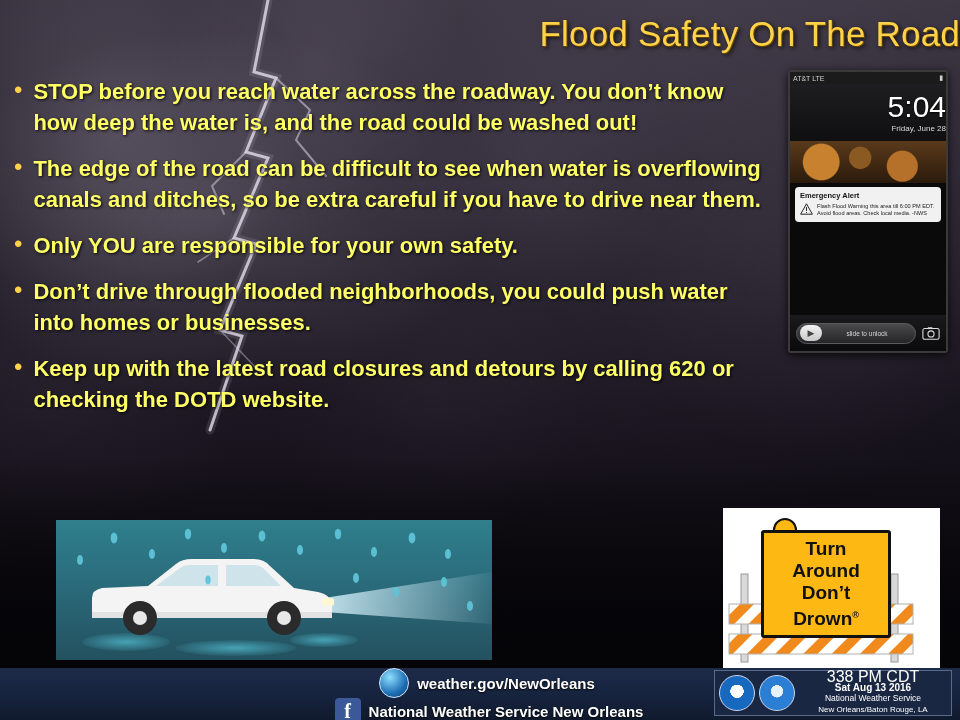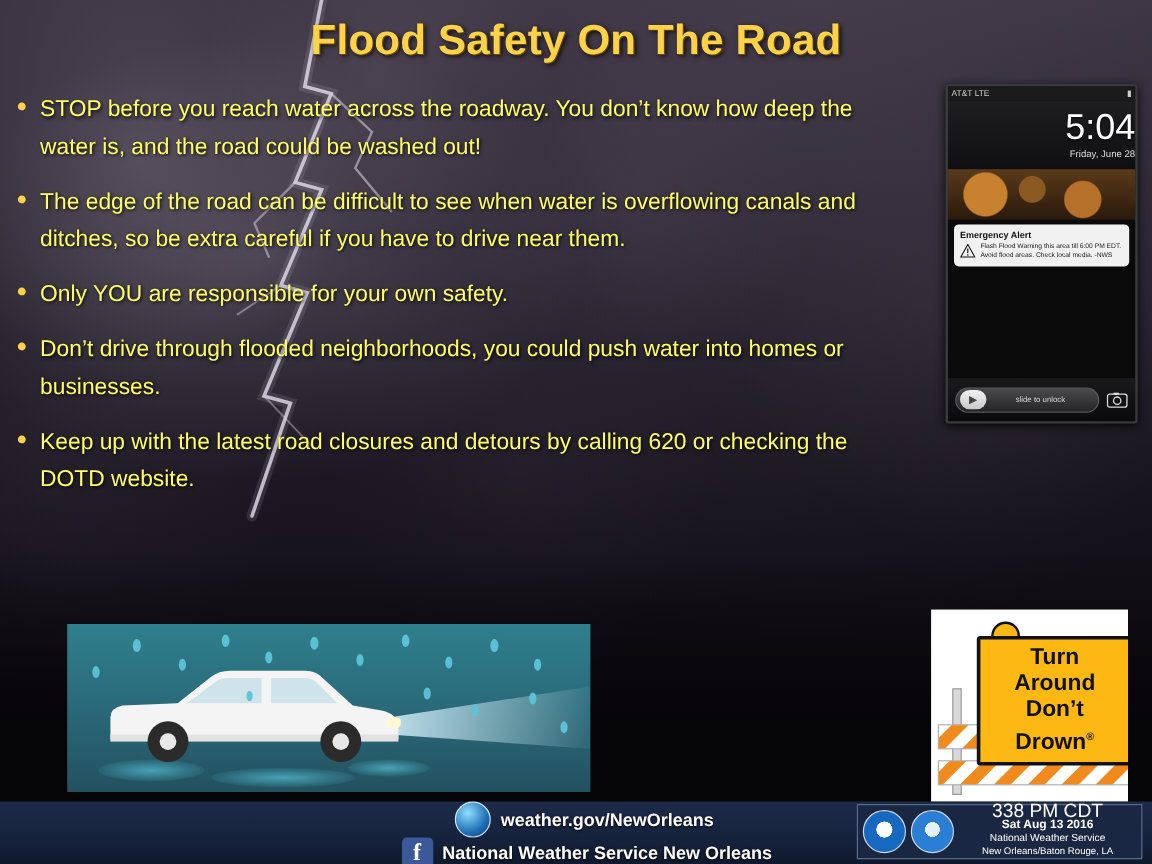--- a/index.html
+++ b/index.html
@@ -38,42 +38,42 @@
   
   .horizon {
     position: absolute; left: 0; right: 0; bottom: 52px; height: 210px;
     background: linear-gradient(180deg, rgba(8,6,10,0) 0%, rgba(8,6,10,.55) 35%, rgba(5,4,7,.95) 72%, #050407 100%);
     pointer-events: none;
   }
 
   
   .title {
     position: absolute; top: 14px; left: 0; right: 0;
-    text-align: center;
-    font-size: 35px; font-weight: bold;
+    text-align: right;
+    font-size: 35px; font-weight: normal;
     color: #ffd24a;
     letter-spacing: .2px;
     text-shadow: 1px 1px 0 #6b4a00, 2px 2px 4px rgba(0,0,0,.85);
   }
 
   
   .bullets {
     position: absolute; left: 14px; top: 76px; width: 756px;
   }
   .bullet {
     display: flex; align-items: flex-start;
     margin-bottom: 15px;
   }
   .dot {
     color: #ffd24a; font-size: 24px; line-height: 26px;
     margin-right: 11px; margin-top: 1px; flex: 0 0 auto;
   }
   .btext {
     color: #ffff66;
-    font-size: 19px; font-weight: normal; line-height: 31px;
+    font-size: 22px; font-weight: bold; line-height: 31px;
     text-shadow: 1px 1px 3px rgba(0,0,0,.9);
   }
   .bullets .bullet:nth-child(1) .btext { max-width: 718px; }
   .bullets .bullet:nth-child(2) .btext { max-width: 730px; }
   .bullets .bullet:nth-child(4) .btext { max-width: 718px; }
   .bullets .bullet:nth-child(5) .btext { max-width: 718px; }
 
   
   .phone {
     position: absolute; right: 12px; top: 70px;
@@ -136,21 +136,21 @@
   .carpic {
     position: absolute; left: 56px; bottom: 60px;
     width: 436px; height: 140px;
     background: linear-gradient(180deg, #2f7f8c 0%, #2b6e7e 40%, #23515f 100%);
     overflow: hidden;
   }
 
   
   .tadd {
     position: absolute; right: 20px; bottom: 52px;
-    width: 164px; height: 160px;
+    width: 217px; height: 160px;
     background: #ffffff;
     overflow: hidden;
   }
   .tadd-sign {
     position: absolute; left: 38px; top: 22px; width: 130px; height: 108px;
     background: #fdb813; border: 3px solid #111; border-radius: 3px;
     display: flex; flex-direction: column; align-items: center; justify-content: center;
     color: #111; font-weight: bold; line-height: 22px; font-size: 19px;
     text-align: center;
   }

